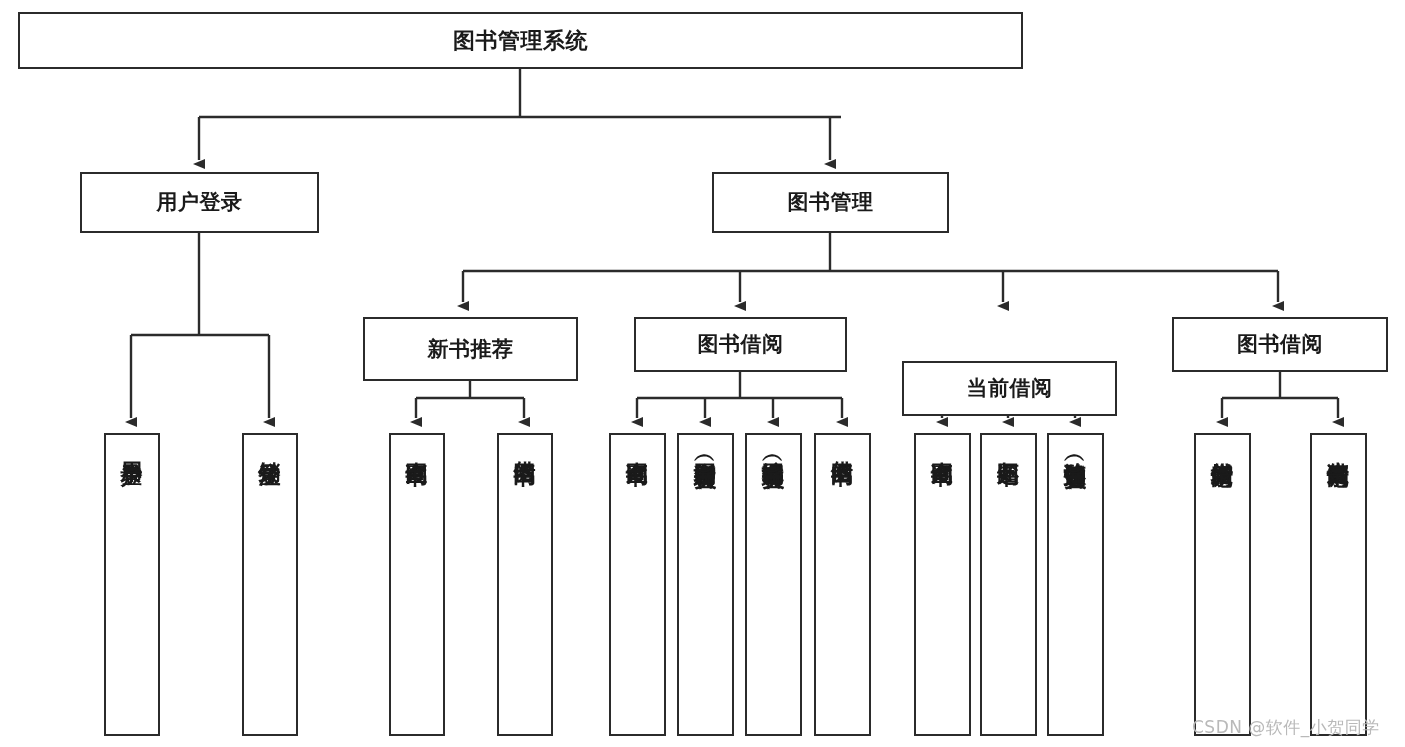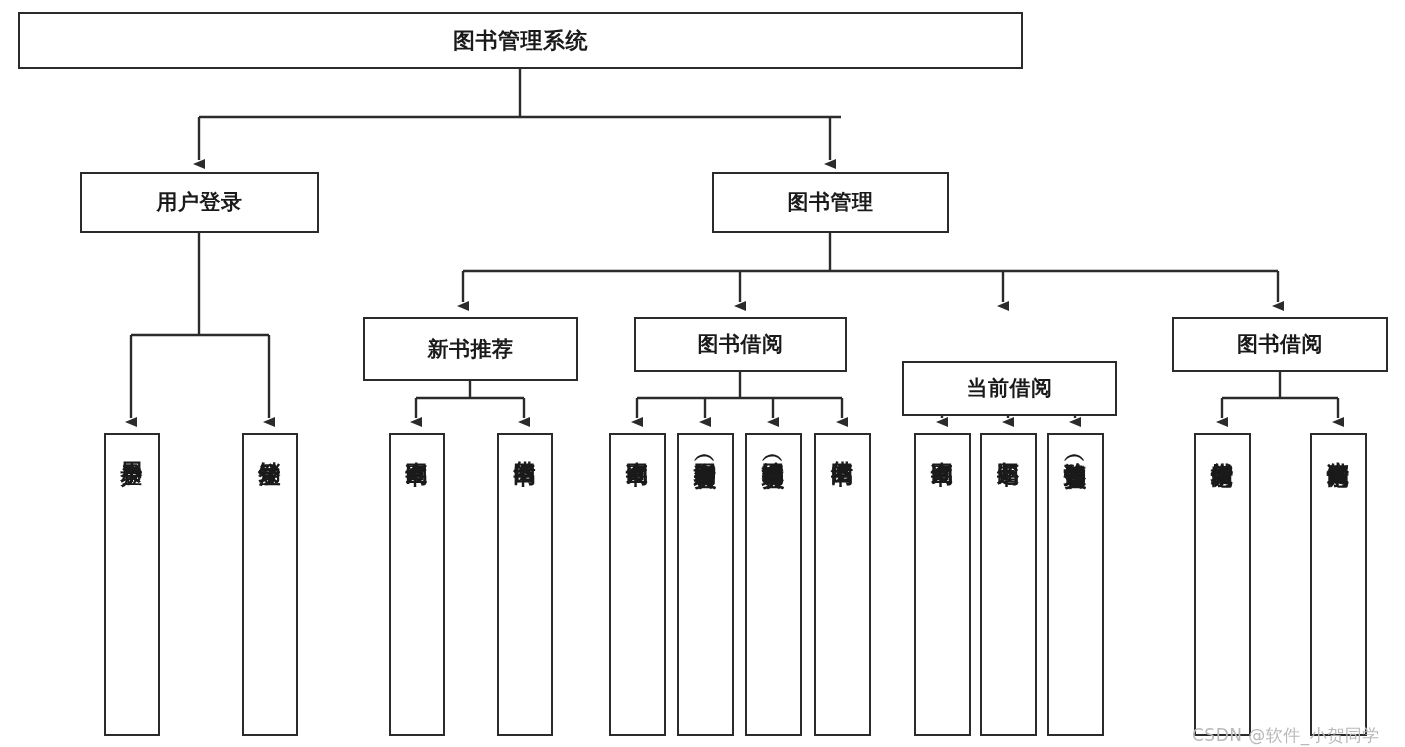--- a/index.html
+++ b/index.html
@@ -59,21 +59,20 @@
     line-height: 1.05;
     letter-spacing: 1px;
   }
   .watermark {
     position: absolute;
     color: #b9b9b9;
     font-size: 17px;
     white-space: nowrap;
     letter-spacing: 0.5px;
     pointer-events: none;
-    margin-top: 8px;
   }
 </style>
 </head>
 <body>
 
 <div id="canvas">
 
   <svg id="edges" viewBox="0 0 1405 747">
     <defs>
       <marker id="arrow" markerWidth="10" markerHeight="12" refX="1" refY="6" orient="auto" markerUnits="userSpaceOnUse">

